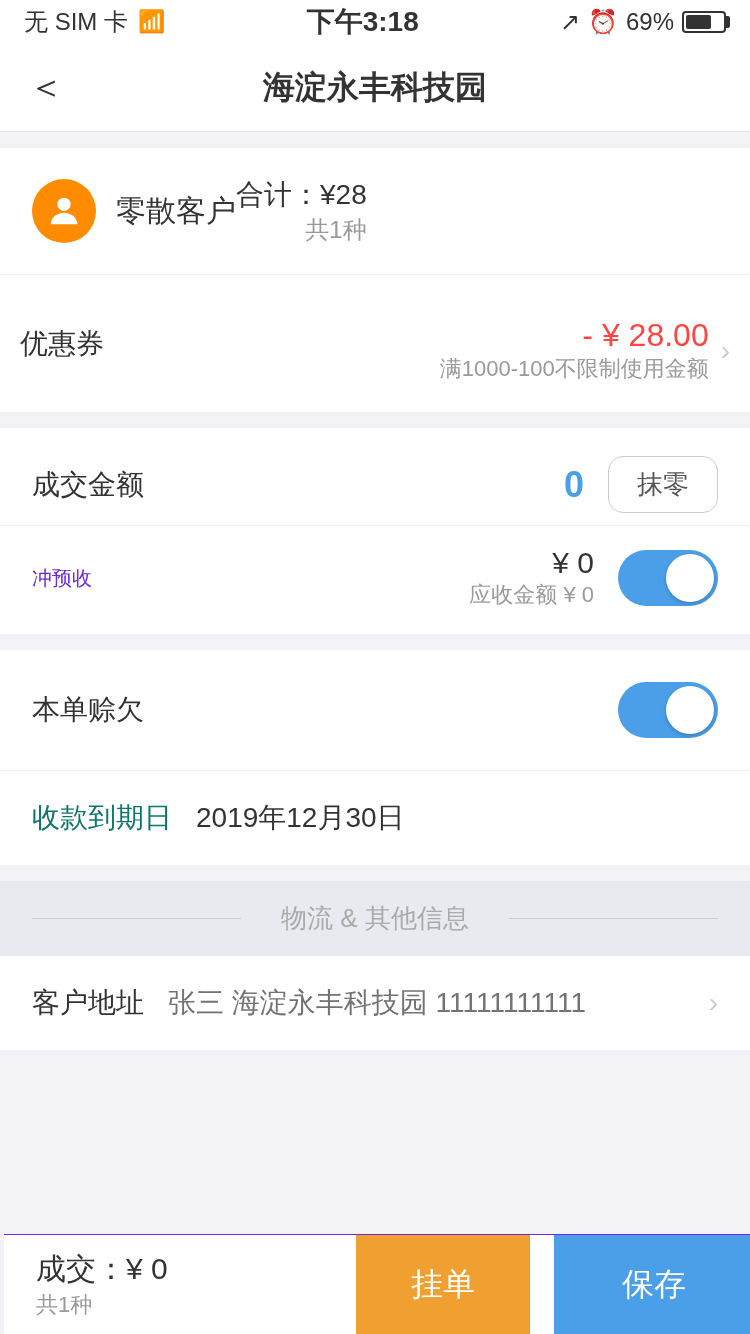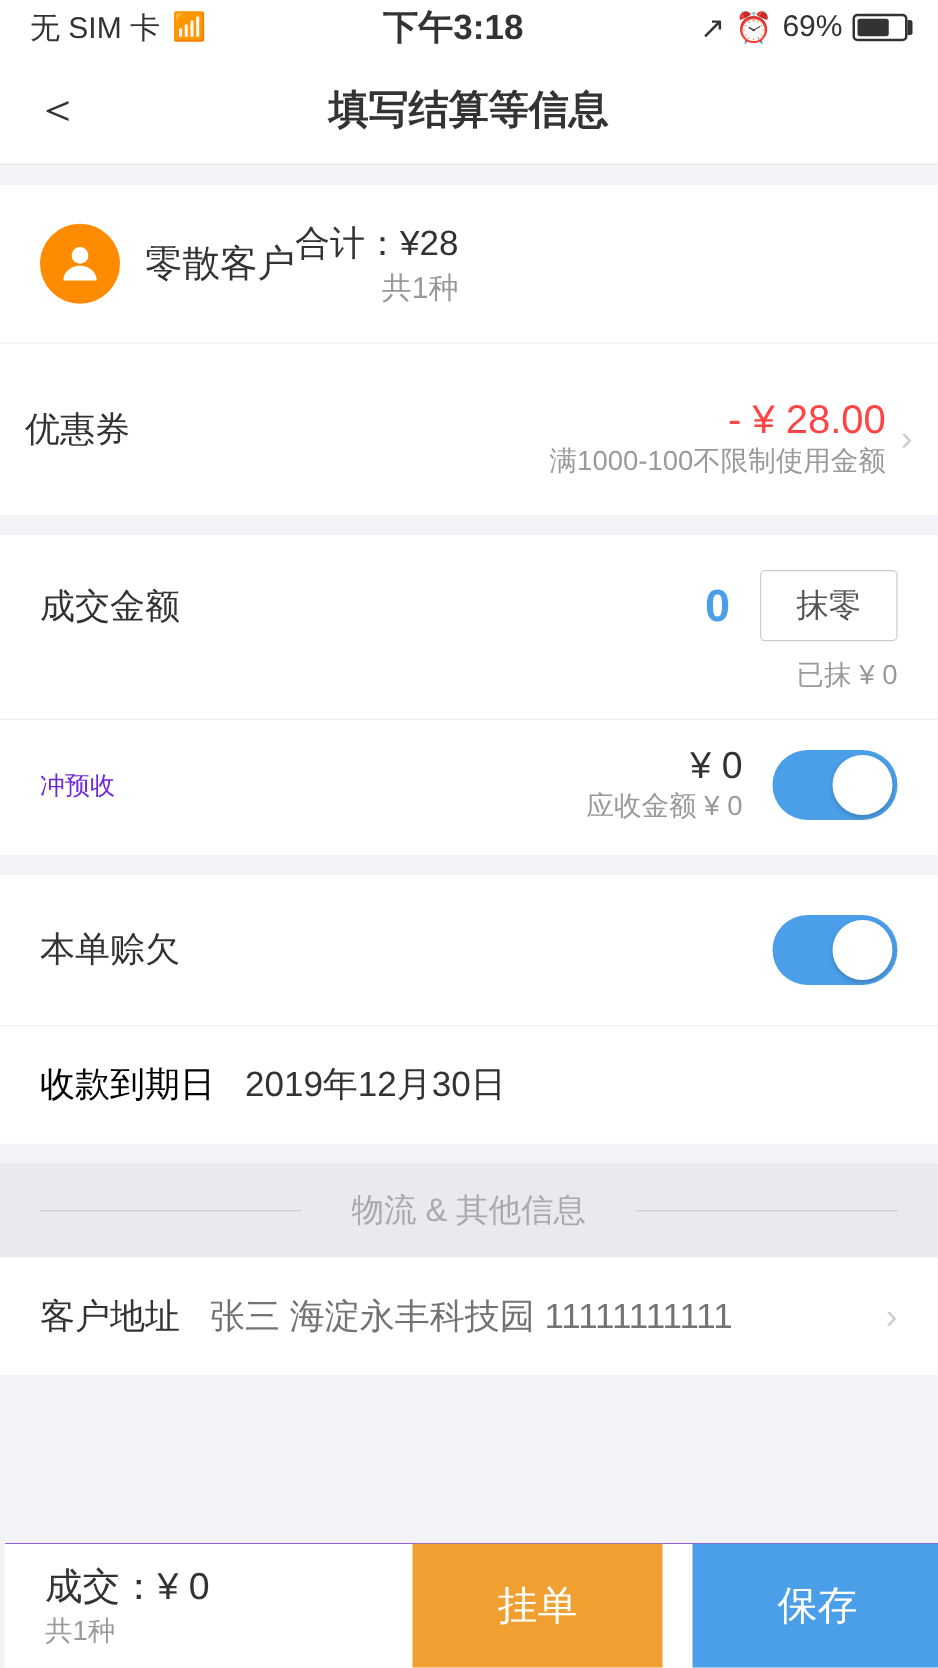--- a/index.html
+++ b/index.html
@@ -98,21 +98,21 @@
       display: flex;
       align-items: center;
       justify-content: space-between;
       padding: 28px 32px 12px;
     }
     .amount-label { font-size: 28px; color: #333; }
     .amount-right { display: flex; align-items: center; gap: 24px; }
     .amount-value { font-size: 36px; color: #4a9fe8; font-weight: 600; }
     .round-btn {
       border: 1px solid #ccc;
-      border-radius: 4px;
+      border-radius: 15px;
       padding: 10px 28px;
       font-size: 26px;
       color: #555;
       background: #fff;
       cursor: pointer;
     }
     .amount-sub { font-size: 22px; color: #999; text-align: right; padding: 0 32px 20px; }
 
     
     .prepay-row {
@@ -154,21 +154,21 @@
     .debt-label { font-size: 28px; color: #333; }
 
     
     .duedate-row {
       display: flex;
       align-items: center;
       padding: 28px 32px;
       border-top: 1px solid #f0f0f0;
       gap: 24px;
     }
-    .duedate-label { font-size: 28px; color: #000000; flex-shrink: 0; }
+    .duedate-label { font-size: 28px; color: #0f766e; flex-shrink: 0; }
     .duedate-value { font-size: 28px; color: #333; }
 
     
     .divider-section {
       background: #e8eaf0;
       margin-bottom: 0;
     }
     .divider-label {
       text-align: left;
       padding: 20px 32px;
@@ -210,21 +210,21 @@
     .bottom-info {
       flex: 1;
       display: flex;
       flex-direction: column;
       justify-content: center;
       padding: 0 32px;
     }
     .bottom-amount { font-size: 30px; color: #333; }
     .bottom-count { font-size: 22px; color: #999; }
     .btn-hold {
-      width: 200px;
+      width: 174px;
       background: #f0a030;
       display: flex;
       align-items: center;
       justify-content: center;
       font-size: 32px;
       color: #fff;
       font-weight: 500;
       cursor: pointer;
     }
     .btn-save {
@@ -257,21 +257,21 @@
     <span>⏰</span>
     <span>69%</span>
     <span class="battery-icon">
       <span class="battery-fill"></span>
     </span>
   </div>
 </div>
 
 <div class="nav-bar">
   <span class="nav-back">＜</span>
-  <span class="nav-title">填写结算等信息</span>
+  <span class="nav-title">海淀永丰科技园</span>
 </div>
 
 <div class="section" style="margin-top:16px;">
   <div class="customer-row">
     <div class="customer-left">
       <div class="customer-avatar">
         <svg viewBox="0 0 24 24">
           <circle cx="12" cy="8" r="4"></circle>
           <path d="M4 20c0-4 3.6-7 8-7s8 3 8 7"></path>
         </svg>
@@ -297,21 +297,20 @@
 </div>
 
 <div class="amount-section">
   <div class="amount-row">
     <span class="amount-label">成交金额</span>
     <div class="amount-right">
       <span class="amount-value">0</span>
       <button class="round-btn">抹零</button>
     </div>
   </div>
-  <div class="amount-sub">已抹  ¥ 0</div>
 
   <div class="prepay-row">
     <span class="prepay-label">冲预收</span>
     <div class="prepay-right">
       <div class="prepay-amounts">
         <div class="prepay-val">¥ 0</div>
         <div class="prepay-sub">应收金额 ¥ 0</div>
       </div>
       <div class="toggle">
         <div class="toggle-knob"></div>

